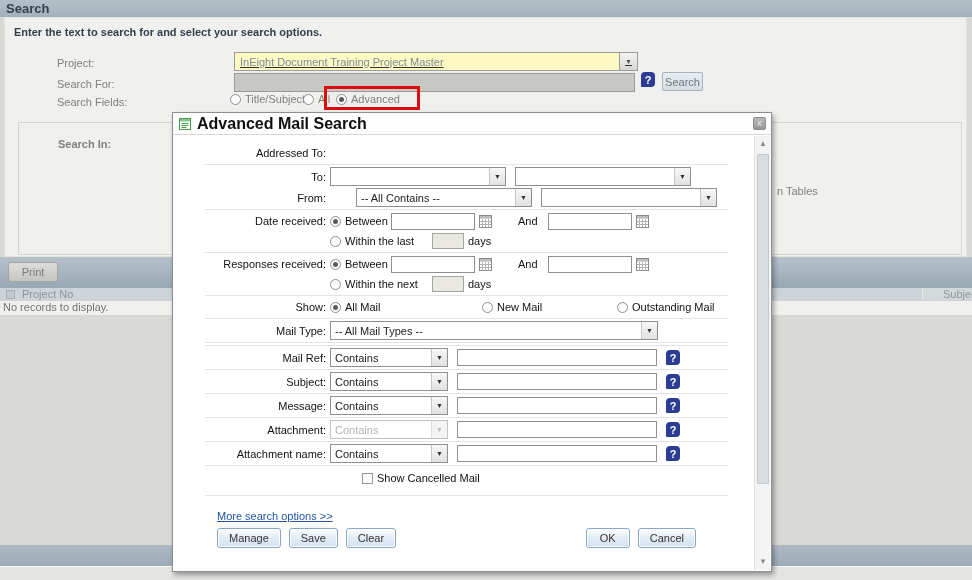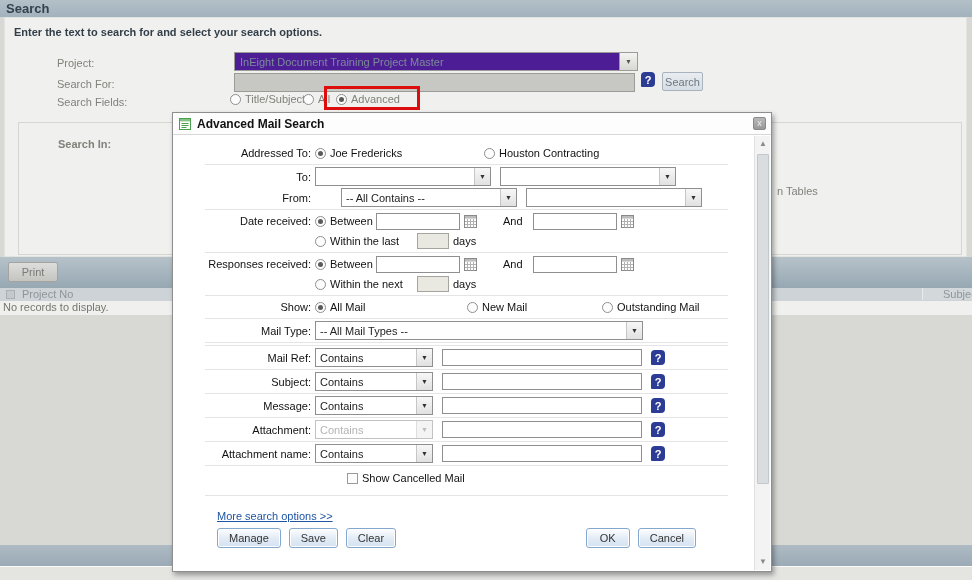--- a/index.html
+++ b/index.html
@@ -10,21 +10,21 @@
   
   .hdrband { position:absolute; left:0; top:0; width:972px; height:17px;
              background:linear-gradient(#b3c0c8,#a2b2bc); }
   .hdrband span { position:absolute; left:6px; top:1px; font-size:13px; font-weight:bold; color:#33424e; }
 
   
   .panel { position:absolute; left:4px; top:17px; width:963px; height:240px; background:#f0f0ee; border:1px solid #e3e3df; }
   .instruction { position:absolute; left:10px; top:10px; font-weight:bold; color:#323f49; }
   .flabel { position:absolute; color:#81817c; }
   .combo-page { position:absolute; left:230px; top:35px; width:404px; height:19px; border:1px solid #9b9b98;
-                background:#4c1d95; display:flex; align-items:center; }
+                background:#fef9c3; display:flex; align-items:center;text-decoration:underline; }
   .combo-page .val { flex:1; padding:0 5px; color:#7c8b99; white-space:nowrap; overflow:hidden; }
   .combo-page .arw { width:18px; align-self:stretch; border-left:1px solid #9b9b98;
                      background:linear-gradient(#f4f4f2,#d7d7d3); display:flex; align-items:center; justify-content:center;
                      font-size:7px; color:#555; }
   .searchfor-input { position:absolute; left:230px; top:56px; width:401px; height:19px;
                      border:1px solid #9b9b98; background:#c7c7c3; }
   .help { display:inline-flex; width:14px; height:15px; border-radius:4px 4px 4px 1px; background:#2c3c94;
           color:#fff; font-weight:bold; font-size:11px; align-items:center; justify-content:center; }
   .help-page { position:absolute; left:640px; top:55px; }
   .search-btn { position:absolute; left:661px; top:55px; width:41px; height:19px; background:linear-gradient(#e9edf1,#d6dde4);
@@ -50,27 +50,27 @@
   .gridhdr .c2 { position:absolute; left:922px; top:0; width:50px; background:#d3d9db; padding-left:20px; border-left:1px solid #e8ecee; }
   .norec { position:absolute; left:0; top:301px; width:972px; height:14px; background:#f0f0ee; color:#76766f; padding-left:3px; }
   .botband { position:absolute; left:0; top:545px; width:972px; height:21px; background:linear-gradient(#aebbc4,#9baab5); }
   .botstrip { position:absolute; left:0; top:566px; width:972px; height:14px; background:#e4e4e1; border-top:1px solid #fafaf8; }
 
   
   .dialog { position:absolute; left:172px; top:112px; width:600px; height:460px; background:#fff;
             border:1px solid #8e8e8e; box-shadow:2px 3px 5px rgba(0,0,0,.35); }
   .dtitle { position:relative; height:22px; border-bottom:1px solid #d8d8d8; background:#fdfdfd;
             display:flex; align-items:center; padding-left:6px; gap:6px; }
-  .dtitle b { font-size:12px; color:#111; }
+  .dtitle b { font-size:16px; color:#111; }
   .dclose { position:absolute; right:5px; top:4px; width:13px; height:13px; border:1px solid #8a8a8a; border-radius:2px;
             background:linear-gradient(#b8b8b8,#989898); color:#f2f2f2; font-size:9px; line-height:11px; text-align:center;
             font-family:"Liberation Sans",sans-serif; padding:0; }
   .dbody { position:absolute; left:0; top:23px; right:17px; bottom:0; padding-top:8px; overflow:hidden; }
 
-  .drow { display:flex; align-items:center; min-height:18px; }
+  .drow { display:flex; align-items:center; min-height:18px;margin-left:15px; }
   .dlabel { width:142px; text-align:right; padding-right:4px; color:#111; flex:none; }
   .dctrl { display:flex; align-items:center; flex:1; gap:4px; }
   .sep { border-top:1px solid #e4e4e4; margin:2px 26px 2px 32px; height:0; }
   .rlabel { color:#111; }
 
   .combo { display:inline-flex; height:19px; border:1px solid #8f8f8f; background:#fff; align-items:center; }
   .combo .val { flex:1; padding:0 4px; white-space:nowrap; overflow:hidden; color:#222; }
   .combo .arw { width:16px; align-self:stretch; border-left:1px solid #c6c6c6;
                 background:linear-gradient(#f7f7f7,#e1e1e1); display:flex; align-items:center; justify-content:center;
                 font-size:7px; color:#333; }
@@ -163,26 +163,20 @@
       </svg>
       <b>Advanced Mail Search</b>
       <button class="dclose">x</button>
     </div>
 
     <div class="dbody">
 
       
       <div class="drow">
         <span class="dlabel">Addressed To:</span>
-        <span class="dctrl">
-          <span class="radio sel"></span>
-          <span class="rlabel" style="width:140px;">Joe Fredericks</span>
-          <span class="radio" style="margin-left:10px;"></span>
-          <span class="rlabel">Houston Contracting</span>
-        </span>
       </div>
       <div class="sep"></div>
 
       
       <div class="drow">
         <span class="dlabel">To:</span>
         <span class="dctrl">
           <span class="combo w176">
               <span class="val"></span>
               <span class="arw">▼</span>

